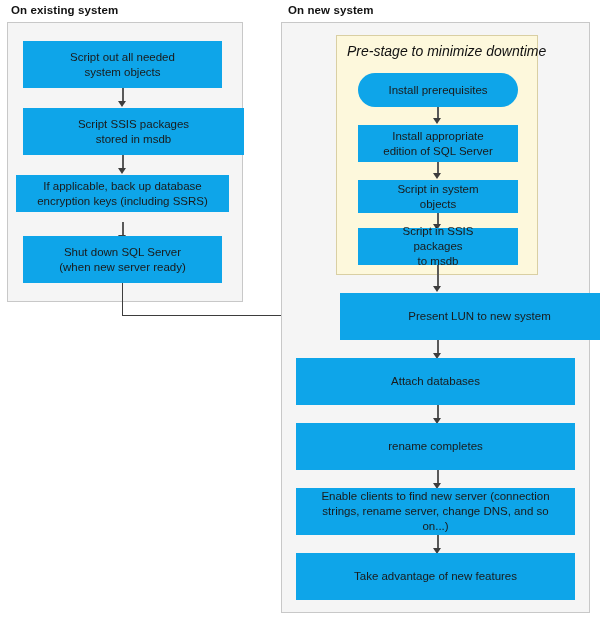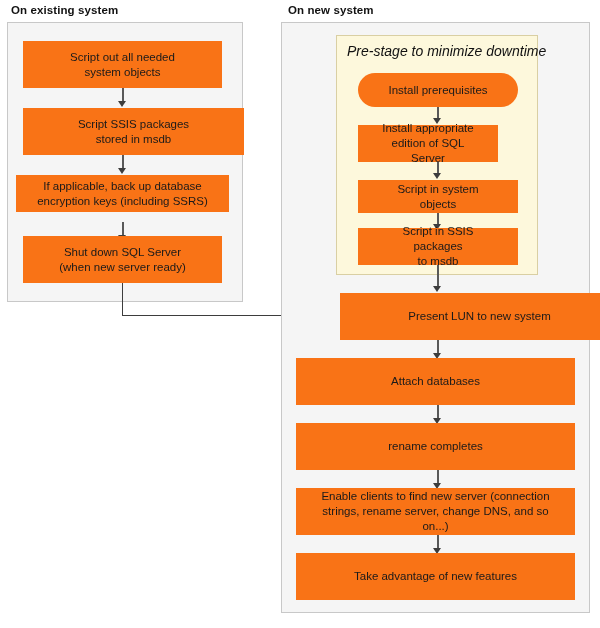--- a/index.html
+++ b/index.html
@@ -42,21 +42,21 @@
     position: absolute;
     font-size: 14px;
     font-weight: normal;
     font-style: italic;
     color: #111111;
     white-space: nowrap;
     text-align: center;
   }
   .node {
     position: absolute;
-    background: #f97316;
+    background: #0ea5e9;
     box-sizing: border-box;
     display: flex;
     align-items: center;
     justify-content: center;
     text-align: center;
     font-size: 11.5px;
     line-height: 15px;
     color: #1a1a1a;
     padding: 2px 20px;
   }
@@ -170,21 +170,21 @@
   <div class="node" style="left:358px; top:73px; width:160px; height:34px;border-radius:17px;">
     <span>
       <span>Install prerequisites</span>
     </span>
   </div>
   <div class="arrow" style="left:437px; top:107px; height:18px;">
     <div class="shaft" style="height:12px;"></div>
     <div class="head" style="top:11px;"></div>
   </div>
 
-  <div class="node" style="left:358px; top:125px; width:140px; height:37px;">
+  <div class="node" style="left:358px; top:125px; width:160px; height:37px;">
     <span>
       <span>Install appropriate</span>
       <span>edition of SQL Server</span>
     </span>
   </div>
   <div class="arrow" style="left:437px; top:162px; height:18px;">
     <div class="shaft" style="height:12px;"></div>
     <div class="head" style="top:11px;"></div>
   </div>
 

